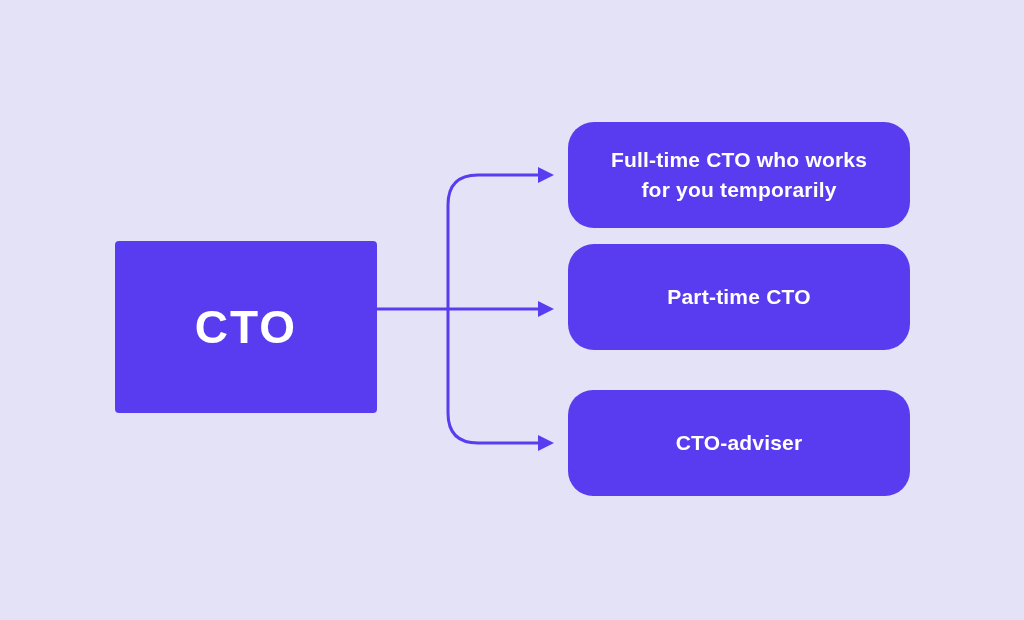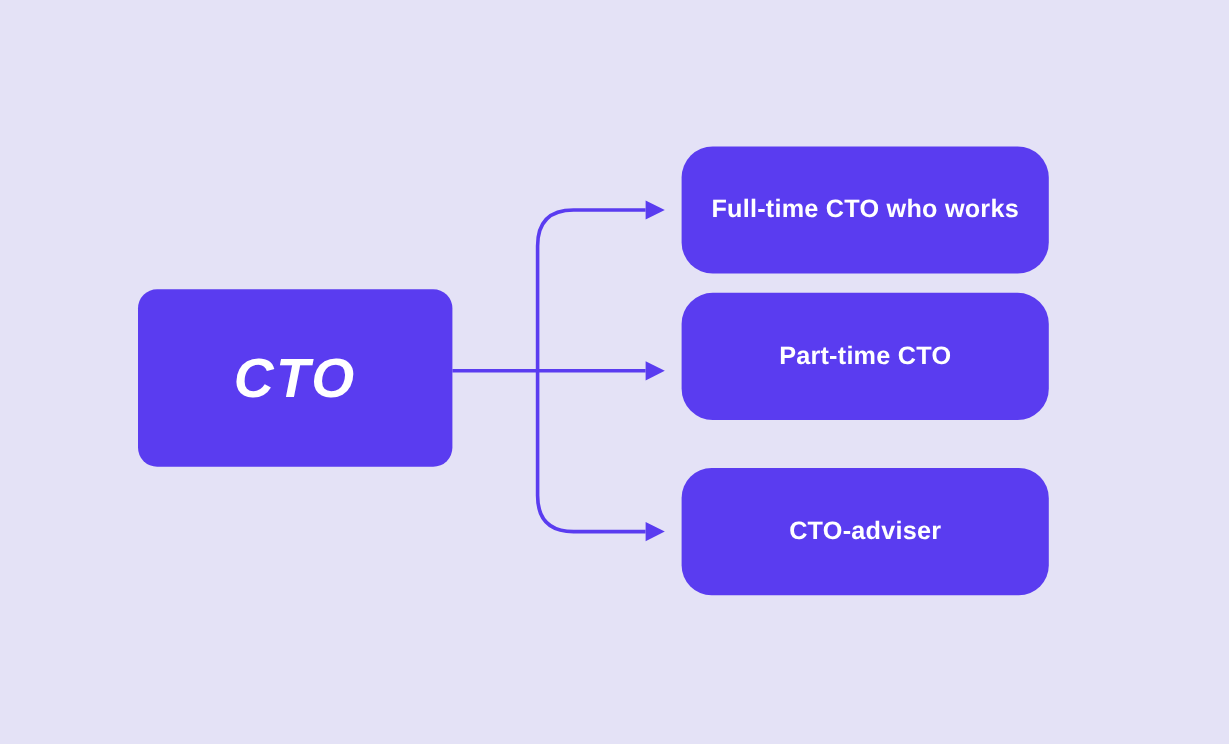--- a/index.html
+++ b/index.html
@@ -30,29 +30,28 @@
     flex-direction: column;
     align-items: center;
     justify-content: center;
     text-align: center;
     font-weight: bold;
   }
   .root-node {
     left: 115px;
     top: 241px;
     width: 262px;
-    height: 148px;
-    border-radius: 16px;
+    height: 172px;
+    border-radius: 4px;
     font-size: 46px;
     letter-spacing: 2px;
-    font-style: italic;
   }
   .leaf-node {
     left: 568px;
-    width: 306px;
+    width: 342px;
     height: 106px;
     border-radius: 26px;
     font-size: 21px;
     line-height: 30px;
     letter-spacing: 0.2px;
   }
   .leaf-node.pos-1 { top: 122px; }
   .leaf-node.pos-2 { top: 244px; }
   .leaf-node.pos-3 { top: 390px; border-radius: 25px; }
   .connector {
@@ -86,20 +85,21 @@
     <polygon points="538,301 554,309 538,317"></polygon>
     <polygon points="538,435 554,443 538,451"></polygon>
   </svg>
 
   <div class="node root-node">
     <span>CTO</span>
   </div>
 
   <div class="node leaf-node pos-1">
     <span>Full-time CTO who works</span>
+    <span>for you temporarily</span>
   </div>
 
   <div class="node leaf-node pos-2">
     <span>Part-time CTO</span>
   </div>
 
   <div class="node leaf-node pos-3">
     <span>CTO-adviser</span>
   </div>
 

